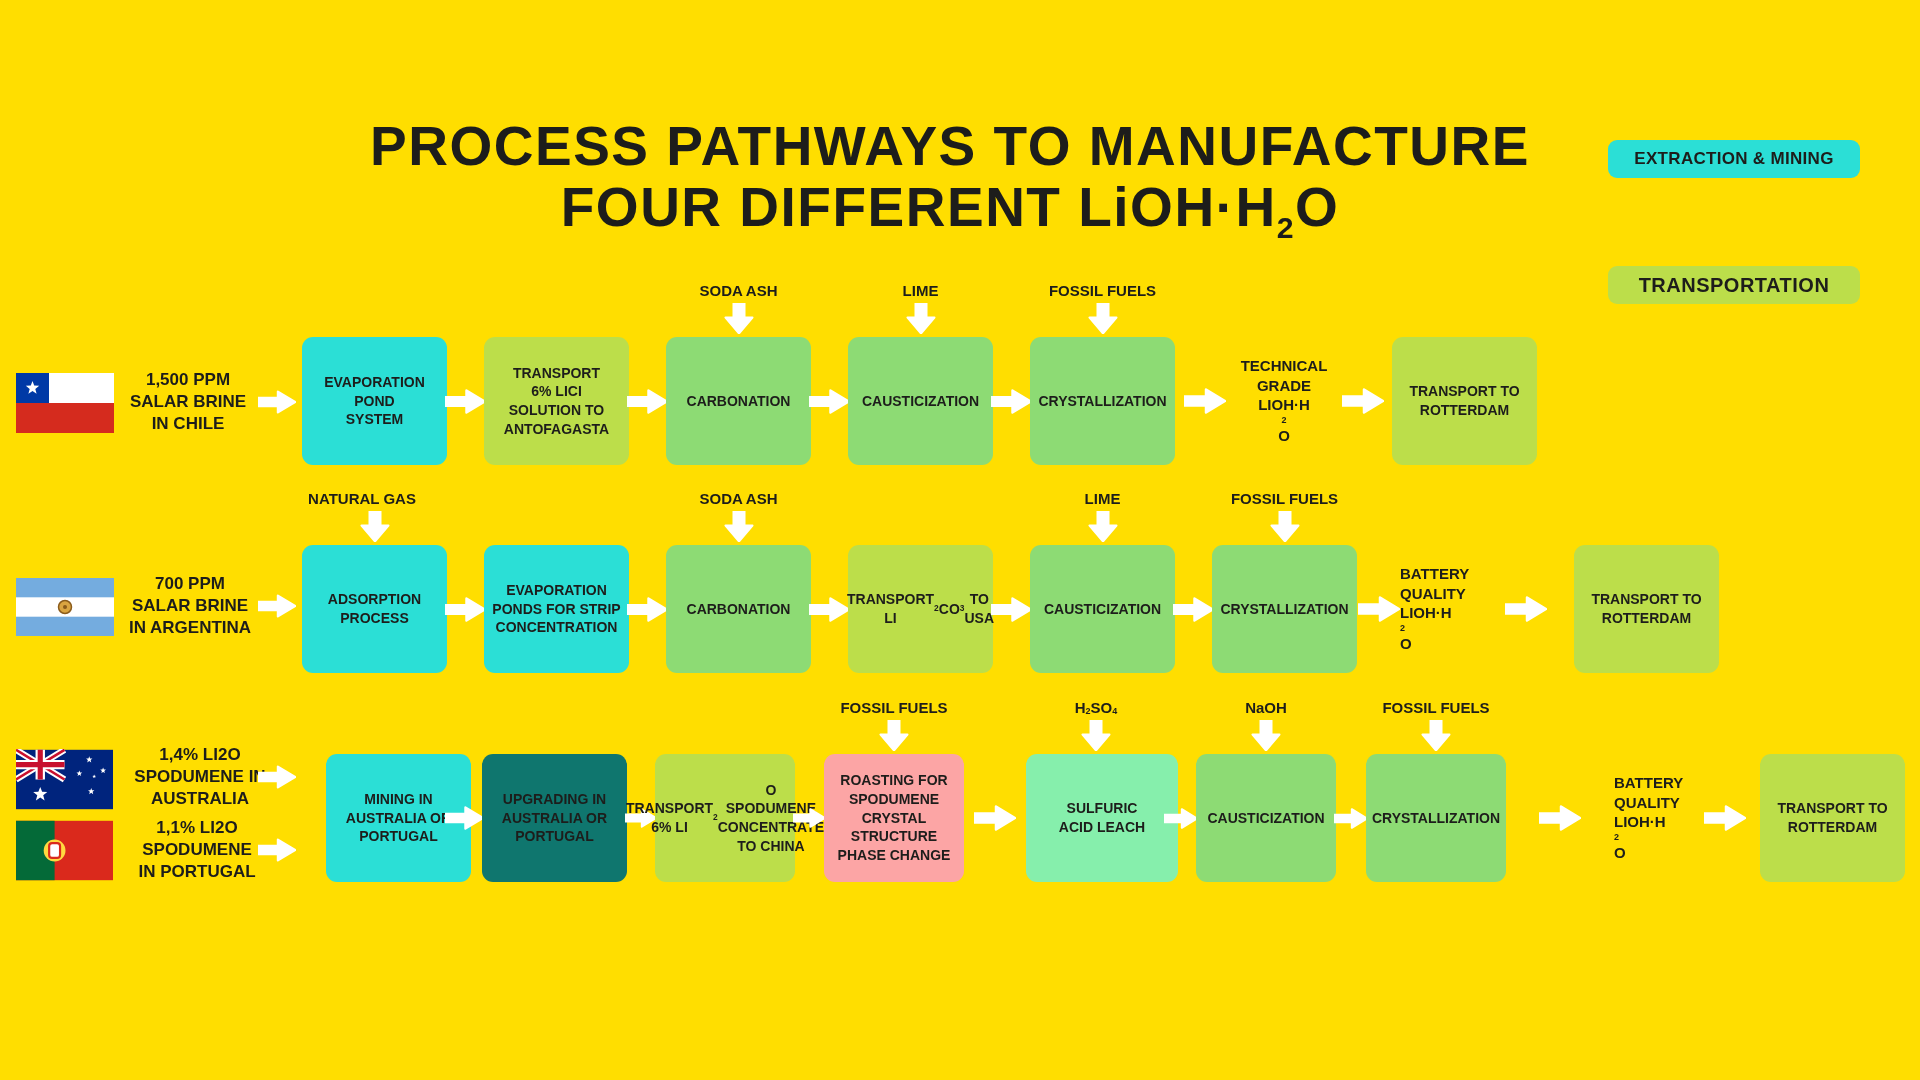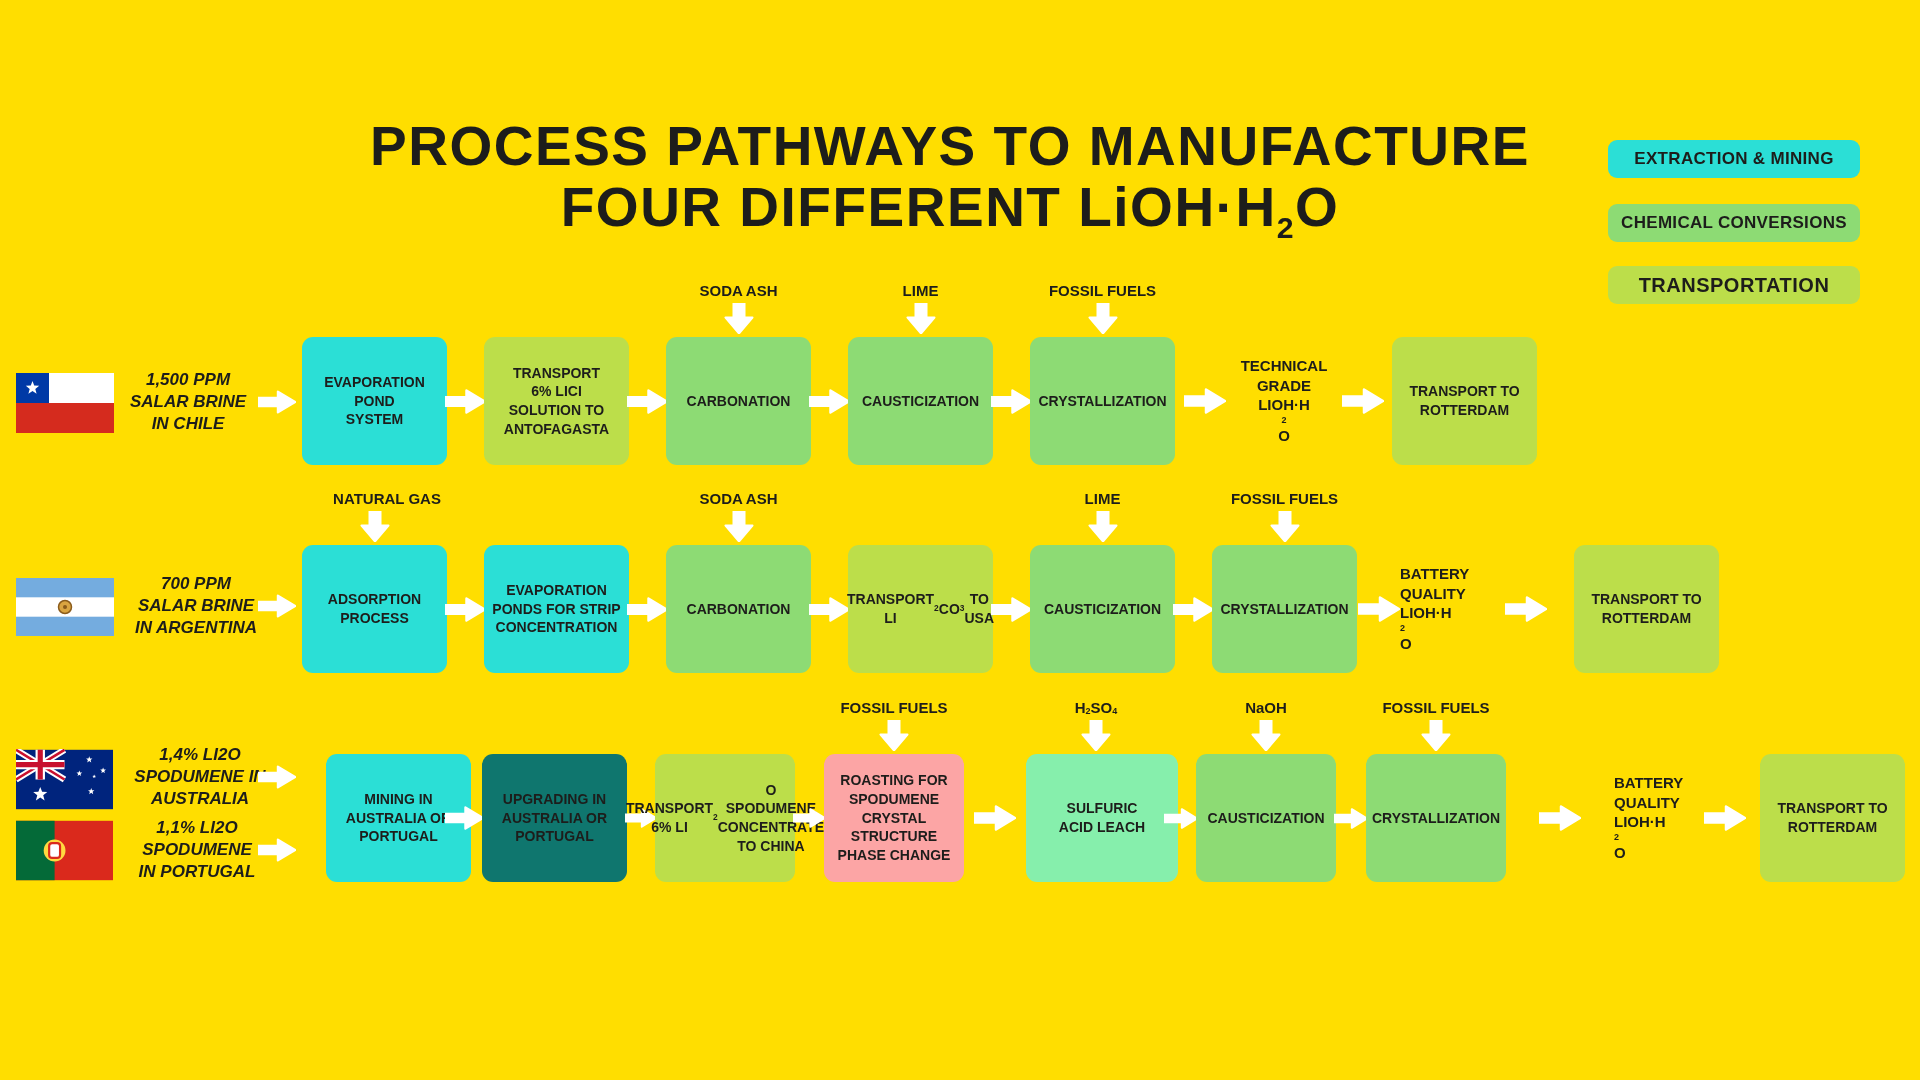--- a/index.html
+++ b/index.html
@@ -24,42 +24,39 @@
          display:flex; align-items:center; justify-content:center; text-align:center;
          font-weight:bold; font-size:14px; line-height:1.34; white-space:pre-line; }
 
   .flow-text { position:absolute; display:flex; flex-direction:column; justify-content:center;
                font-weight:bold; font-size:15px; line-height:1.3; white-space:pre-line; }
   .flow-text.center { text-align:center; }
   .flow-text.left { text-align:left; }
 
   .src-label { position:absolute; display:flex; align-items:center; justify-content:center;
                text-align:center; font-weight:bold; font-size:17px; line-height:1.28;
-               white-space:pre-line;font-style:italic; }
+               white-space:pre-line; }
 
   .input-label { position:absolute; display:flex; align-items:flex-end; justify-content:center;
                  text-align:center; font-weight:bold; font-size:15px; }
 
   .icon { position:absolute; display:block; line-height:0; }
   sub { font-size:.6em; }
 </style>
 </head>
 <body style="color: rgb(29, 29, 27);">
 
 <div id="stage" style="background: rgb(255, 222, 0); padding-left: 46px;">
   <div class="title">
     <div>PROCESS PATHWAYS TO MANUFACTURE</div>
     <div>FOUR DIFFERENT LiOH·H<sub>2</sub>O</div>
   </div>
 
 <div class="legend-item extraction" style="background: rgb(43, 223, 214); left: 1608px; top: 140px; width: 252px; height: 38px;">
       <span>EXTRACTION &amp; MINING</span>
-    </div>
-    <div class="legend-item chemical" style="background: rgb(141, 219, 116); left: 1608px; top: 204px; width: 252px; height: 38px;">
-      <span>CHEMICAL CONVERSIONS</span>
     </div>
     <div class="legend-item transportation" style="background: rgb(188, 222, 74); left: 1608px; top: 266px; width: 252px; height: 38px;">
       <span>TRANSPORTATION</span>
     </div>
     <div class="icon" style="left: 16px; top: 373px;"><svg width="98" height="60" viewBox="0 0 98 60">
     <rect width="98" height="30" fill="#FFFFFF"></rect>
         <rect width="33" height="30" fill="#0039A6"></rect>
     <polygon points="16.5,8.0 18.2,12.6 23.2,12.8 19.3,15.9 20.6,20.7 16.5,17.9 12.4,20.7 13.7,15.9 9.8,12.8 14.8,12.6" fill="#FFFFFF"></polygon>
         <rect y="30" width="98" height="30" fill="#D52B1E"></rect>
       </svg></div>
@@ -114,29 +111,29 @@
       </svg></div>
     <div class="box" style="background: rgb(188, 222, 74); left: 1392px; top: 337px; width: 145px; height: 128px;">TRANSPORT TO
 ROTTERDAM</div>
     <div class="icon" style="left: 16px; top: 578px;"><svg width="98" height="58" viewBox="0 0 98 58">
     <rect width="98" height="58" fill="#FFFFFF"></rect>
         <rect width="98" height="19.3" fill="#74ACDF"></rect>
     <rect y="38.7" width="98" height="19.3" fill="#74ACDF"></rect>
     <circle cx="49" cy="29" r="6.5" fill="#D9A441" stroke="#8A5B1B" stroke-width="1.5"></circle>
     <circle cx="49" cy="29" r="2" fill="#8A5B1B"></circle>
       </svg></div>
-    <div class="src-label" style="left: 108px; top: 570px; width: 176px; height: 72px;">700 PPM
+    <div class="src-label" style="left: 102px; top: 570px; width: 176px; height: 72px;">700 PPM
 SALAR BRINE
 IN ARGENTINA</div>
     <div class="icon" style="left: 258px; top: 594px;"><svg width="38" height="24" viewBox="0 0 42 26">
         <path d="M0 8.5 H22 V1.5 L41 13 L22 24.5 V17.5 H0 Z" fill="#FFFFFF" stroke="#FFFFFF" stroke-width="2.5" stroke-linejoin="round"></path>
       </svg></div>
     <div class="box" style="background: rgb(43, 223, 214); left: 302px; top: 545px; width: 145px; height: 128px;">ADSORPTION
 PROCESS</div>
-    <div class="input-label" style="left: 277px; top: 483px; width: 220px; height: 24px;">NATURAL GAS</div>
+    <div class="input-label" style="left: 252px; top: 483px; width: 220px; height: 24px;">NATURAL GAS</div>
     <div class="icon" style="left: 359.5px; top: 511px;"><svg width="30" height="31" viewBox="0 0 30 31">
         <path d="M9.5 0 H20.5 V14.5 H28.5 L15 30.5 L1.5 14.5 H9.5 Z" fill="#FFFFFF" stroke="#FFFFFF" stroke-width="2" stroke-linejoin="round"></path>
       </svg></div>
     <div class="icon" style="left: 445px; top: 597px;"><svg width="41" height="25" viewBox="0 0 42 26">
         <path d="M0 8.5 H22 V1.5 L41 13 L22 24.5 V17.5 H0 Z" fill="#FFFFFF" stroke="#FFFFFF" stroke-width="2.5" stroke-linejoin="round"></path>
       </svg></div>
     <div class="box" style="background: rgb(43, 223, 214); left: 484px; top: 545px; width: 145px; height: 128px;">EVAPORATION
 PONDS FOR STRIP
 CONCENTRATION</div>
     <div class="icon" style="left: 627px; top: 597px;"><svg width="41" height="25" viewBox="0 0 42 26">

